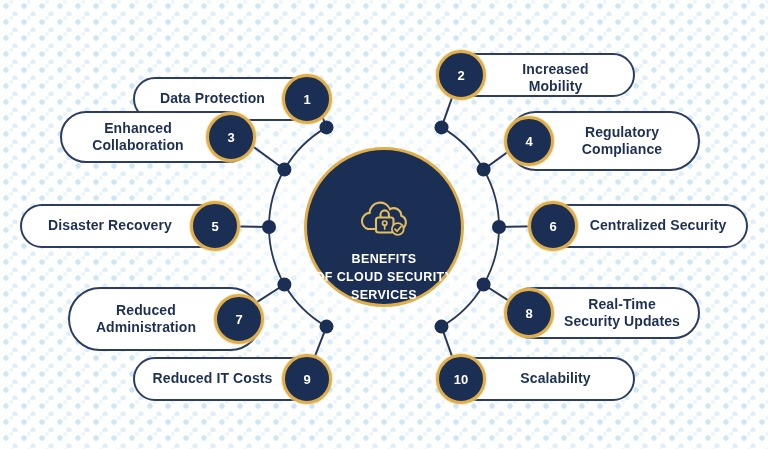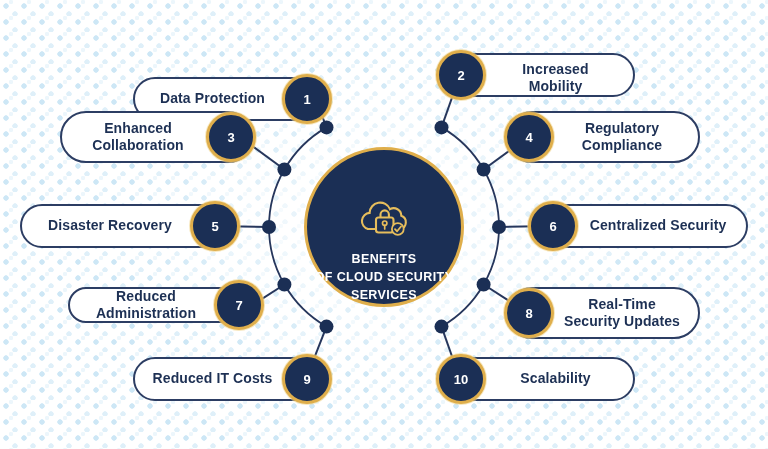--- a/index.html
+++ b/index.html
@@ -60,24 +60,24 @@
   .center-circle .icon{margin-bottom:5px;}
   .center-title{
     color:#ffffff;font-size:12.5px;font-weight:700;letter-spacing:0.4px;
     line-height:1.45;text-align:center;white-space:nowrap;
   }
 
   
   .p1 {left:133px;top:53px; width:197px;height:44px;margin-top:24px;}
   .p2 {left:438px;top:53px; width:197px;height:44px;align-items:flex-end;}
   .p3 {left:60px; top:111px;width:194px;height:52px;}
-  .p4 {left:506px;top:111px;width:194px;height:52px;}
+  .p4 {left:506px;top:111px;width:194px;height:60px;}
   .p5 {left:20px; top:204px;width:218px;height:44px;}
   .p6 {left:530px;top:204px;width:218px;height:44px;}
-  .p7 {left:68px; top:287px;width:194px;height:36px;}
+  .p7 {left:68px; top:287px;width:194px;height:64px;}
   .p8 {left:506px;top:287px;width:194px;height:52px;}
   .p9 {left:133px;top:357px;width:197px;height:44px;}
   .p10{left:438px;top:357px;width:197px;height:44px;}
 </style>
 </head>
 <body>
 
 <div class="stage">
   <div class="bg-pattern"></div>
   <div class="bg-fade"></div>

